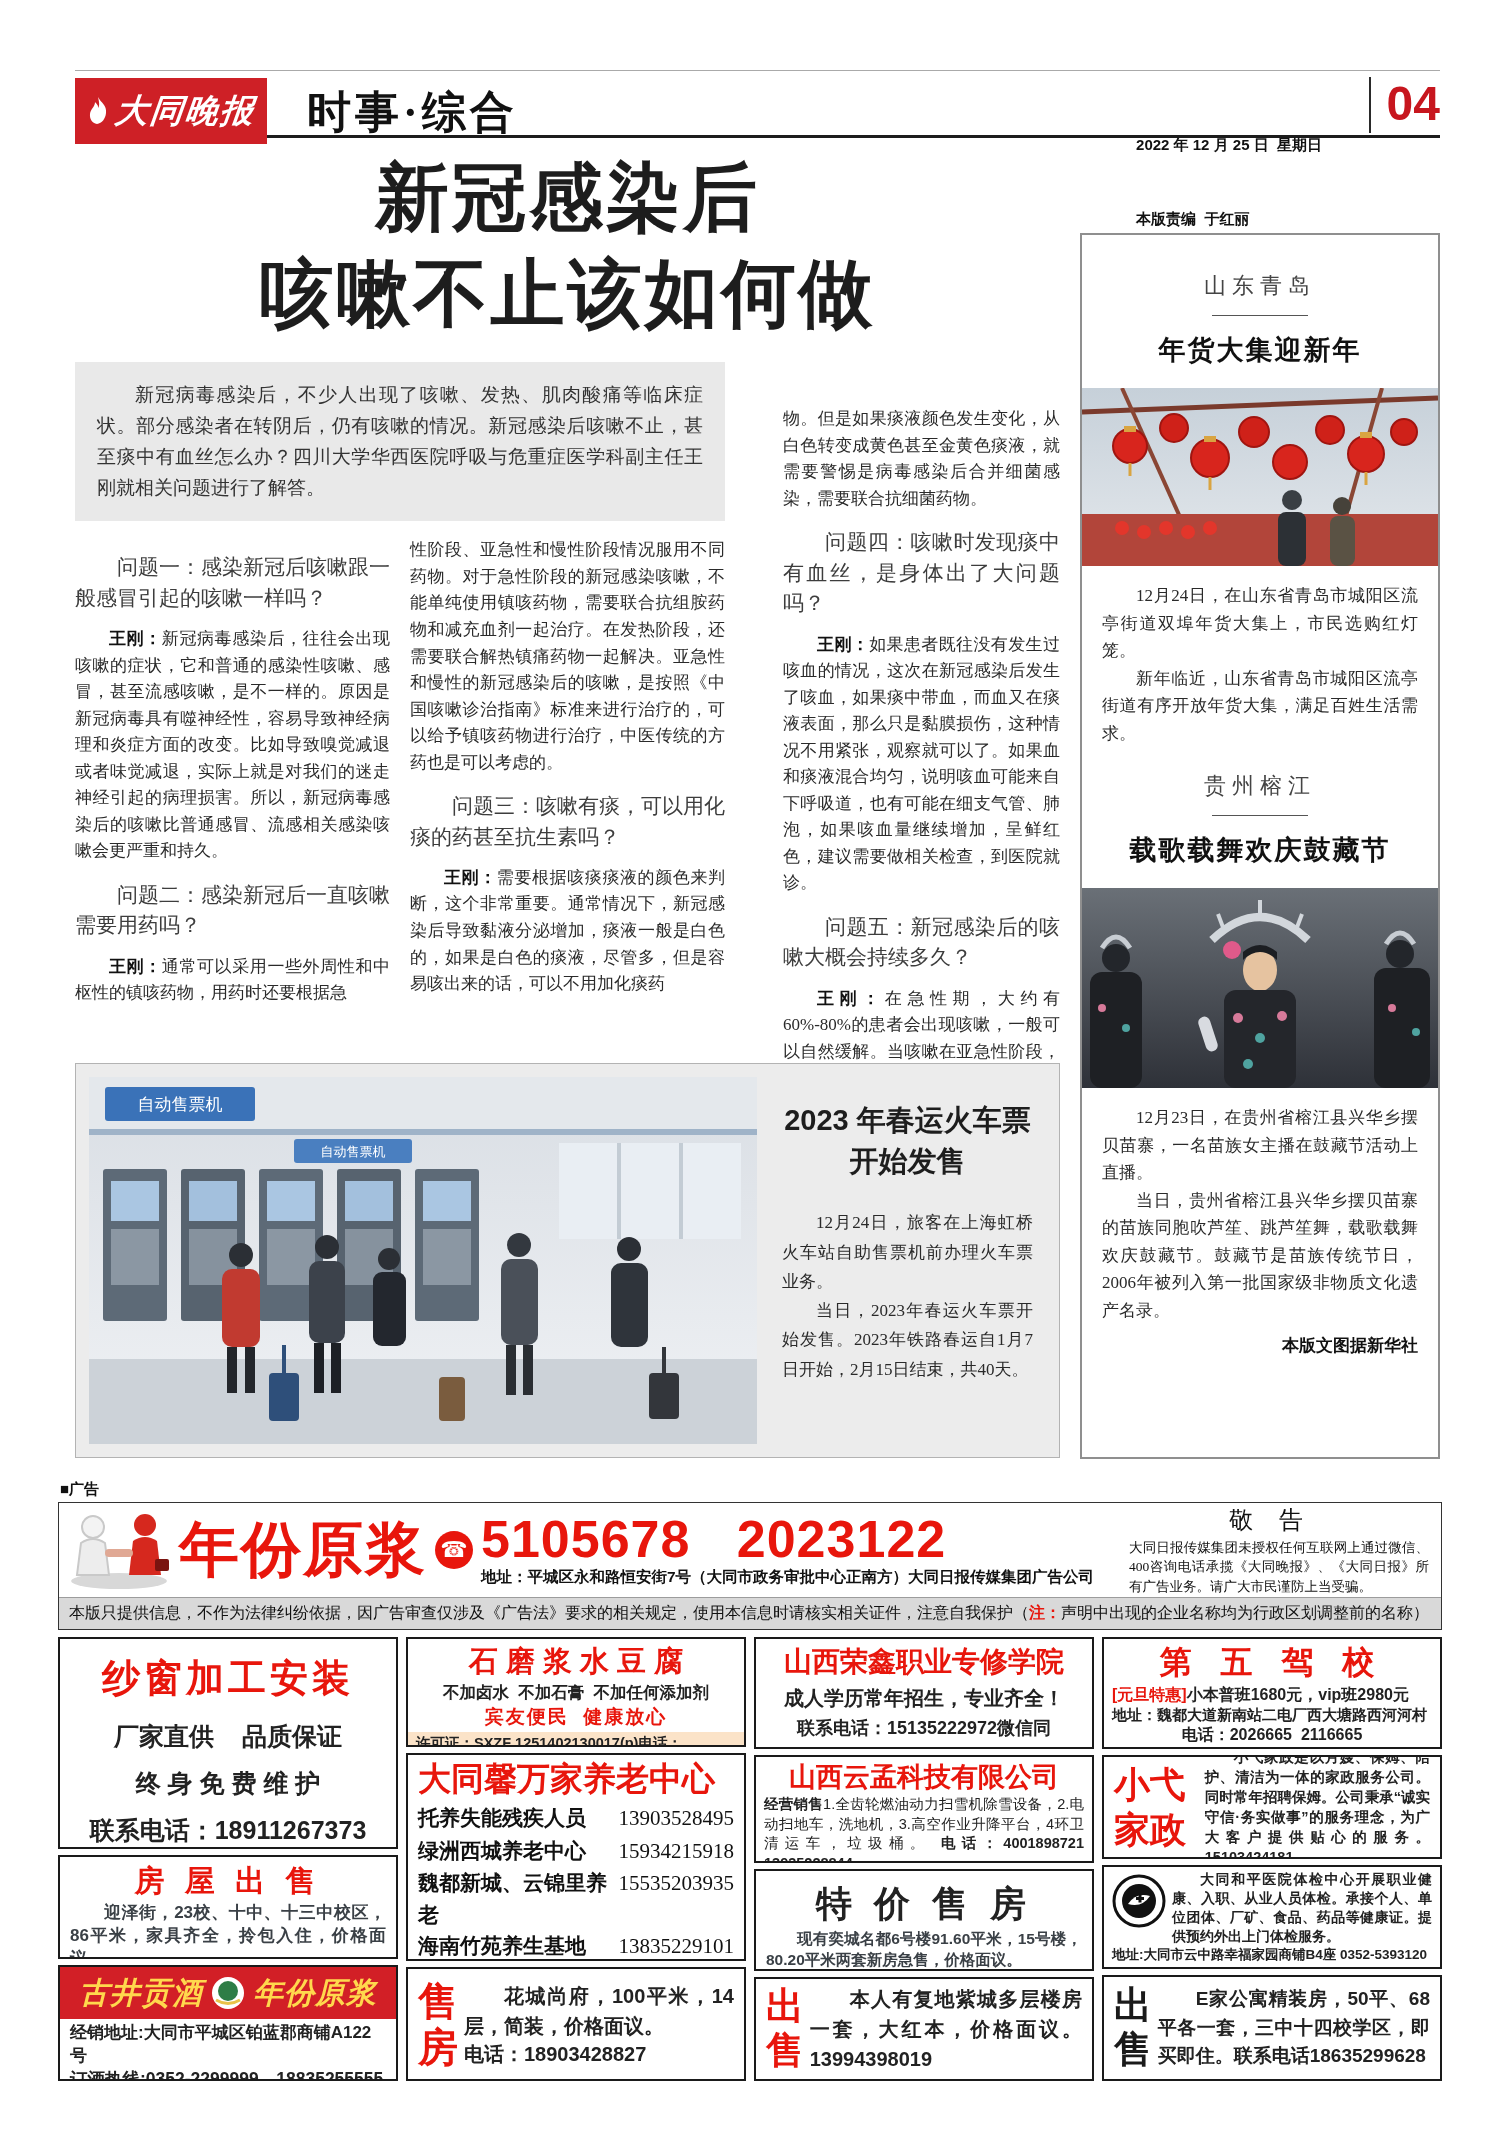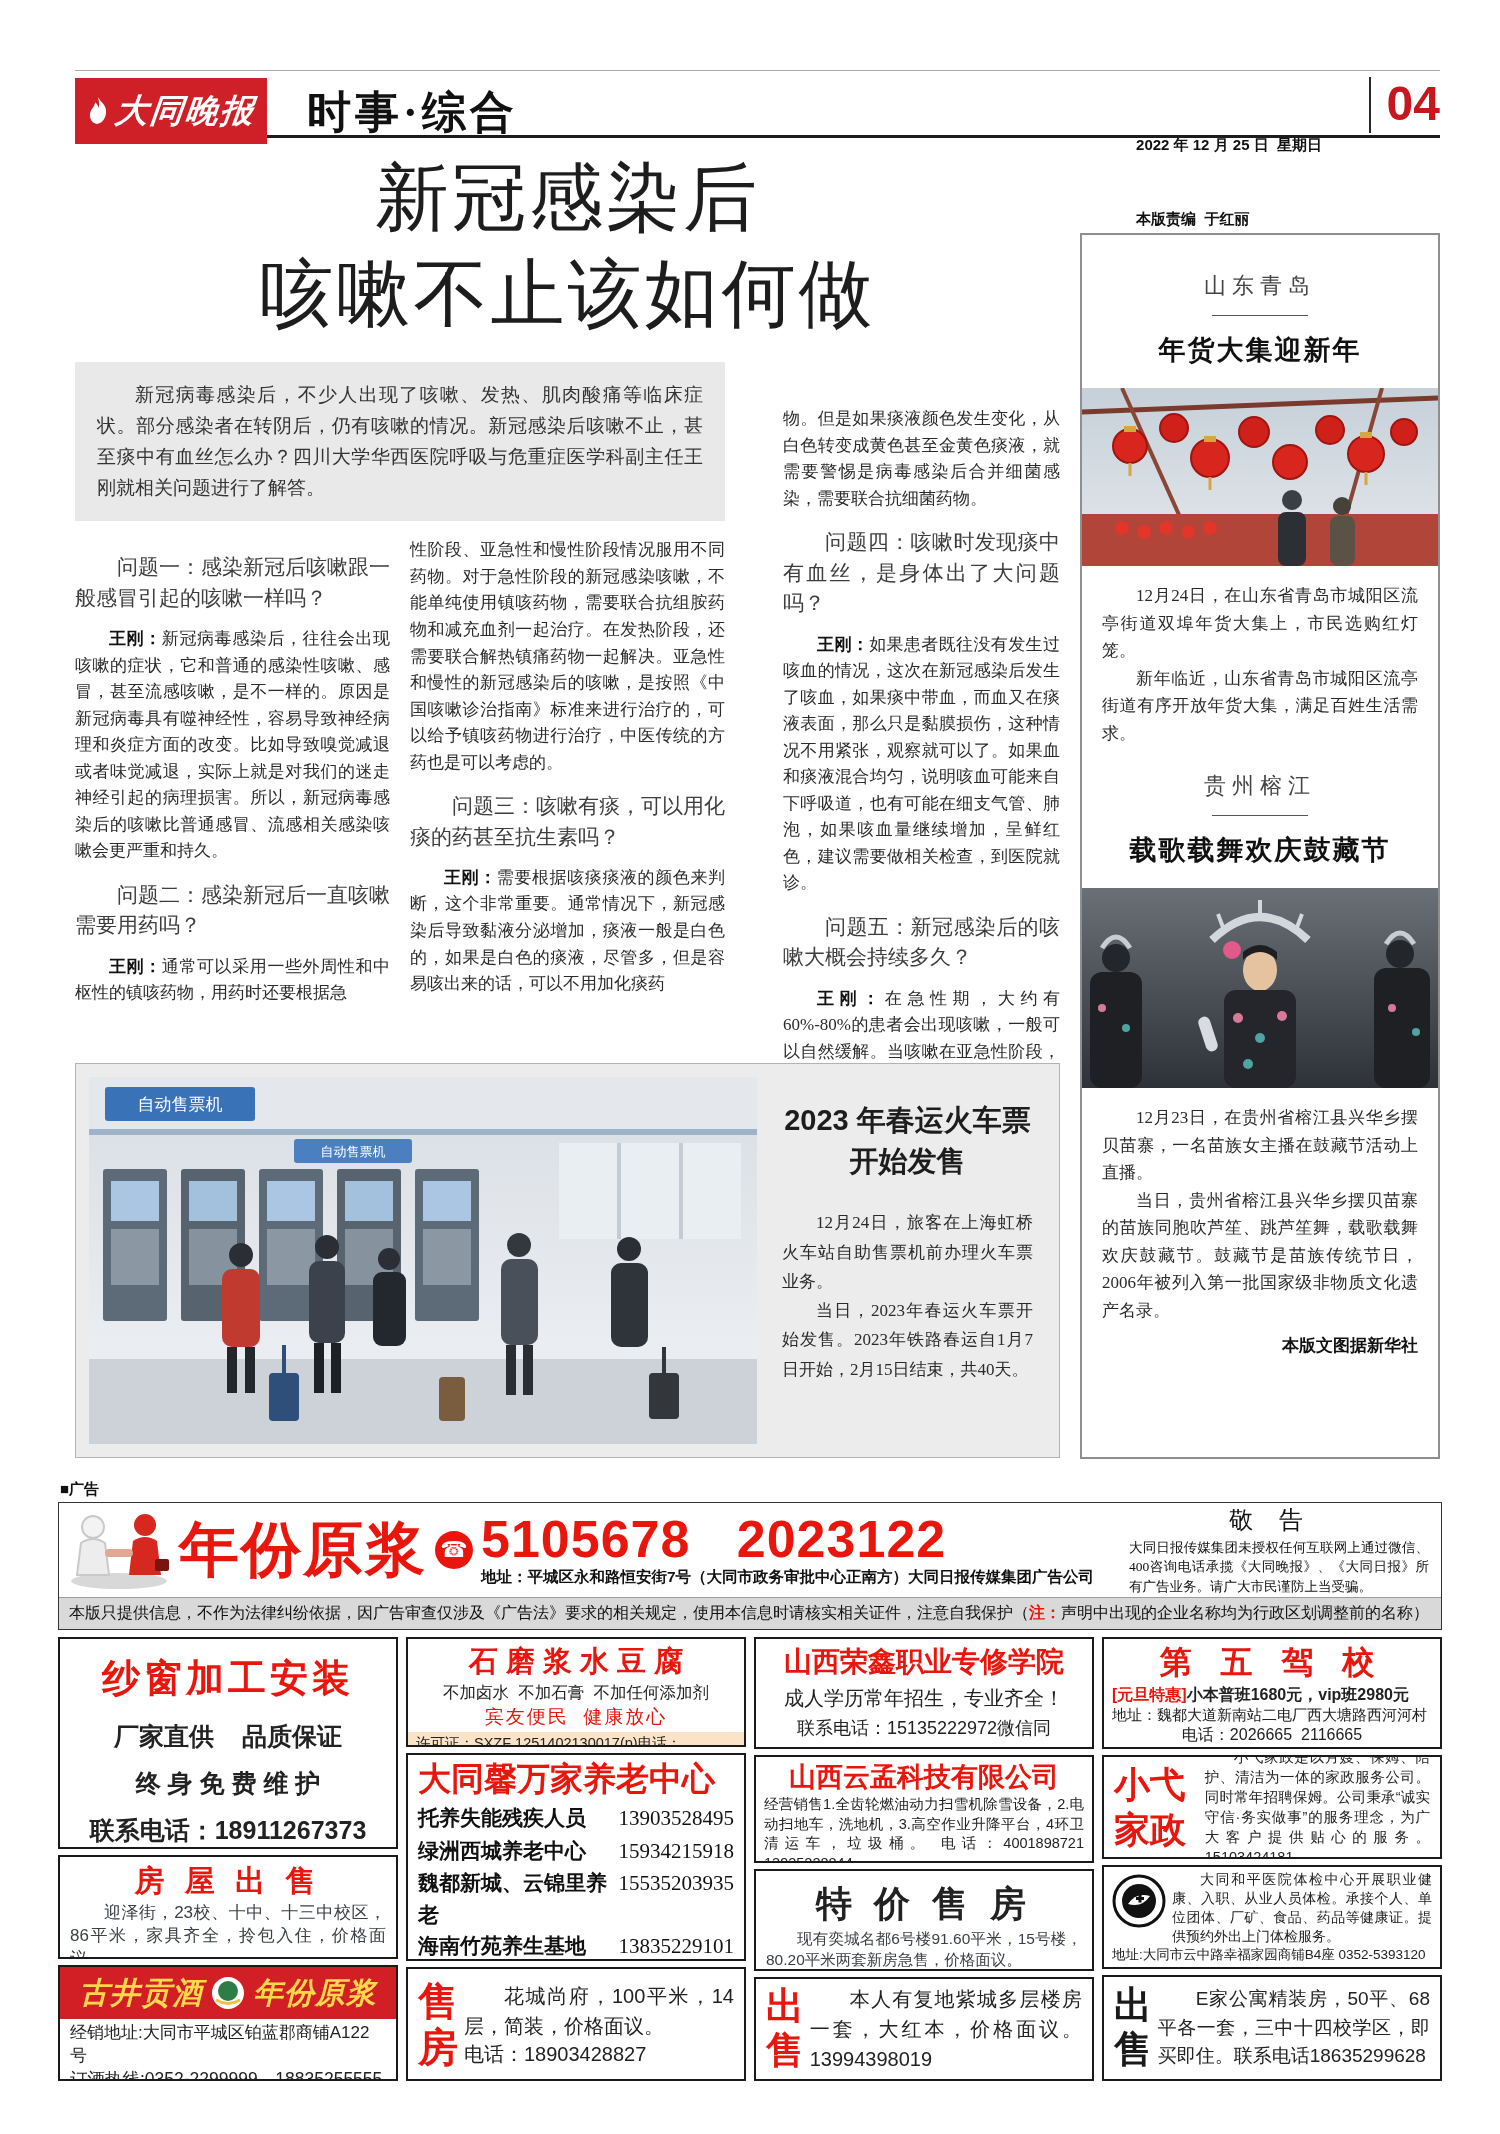--- a/index.html
+++ b/index.html
@@ -14,21 +14,21 @@
              font-family:"Liberation Serif","DejaVu Serif",serif;transform:skewX(-6deg);}
   .section-title{position:absolute;left:232px;top:12px;font-size:44px;font-weight:900;
                  font-family:"Liberation Serif","DejaVu Serif",serif;letter-spacing:4px;color:#111;}
   .header-right{position:absolute;right:118px;top:12px;font-size:15px;font-weight:bold;
                 font-family:"Liberation Sans","DejaVu Sans",sans-serif;line-height:1.65;color:#111;white-space:pre-wrap;}
   .pageno{position:absolute;right:0;top:6px;height:56px;line-height:54px;padding-left:16px;
           border-left:2px solid #2a2a2a;font-size:48px;font-weight:900;color:#c7161e;
           font-family:"Liberation Sans","DejaVu Sans",sans-serif;}
   
   .article{position:absolute;left:75px;top:150px;width:985px;}
-  .art-title{text-align:center;font-size:74px;line-height:1.3;font-weight:400;letter-spacing:3px;
+  .art-title{text-align:center;font-size:74px;line-height:1.3;font-weight:700;letter-spacing:3px;
              color:#1d1d1d;font-family:"Liberation Sans","DejaVu Sans",sans-serif;margin:0;}
   .art-body{display:flex;margin-top:20px;gap:33px;}
   .left-group{width:650px;}
   .intro{background:#e9e9e9;padding:18px 22px;font-size:19px;line-height:1.62;text-indent:2em;
          text-align:justify;color:#333;}
   .cols2{display:flex;gap:20px;margin-top:16px;}
   .tcol{width:315px;}
   .col3{width:310px;margin-left:25px;padding-top:44px;}
   .p{font-size:17px;line-height:1.56;text-align:justify;text-indent:2em;margin:0;color:#2a2a2a;}
   .q{font-size:21px;line-height:1.45;text-indent:2em;margin:15px 0 13px;color:#3d3d3d;text-align:justify;}
@@ -72,21 +72,21 @@
                font-family:"Liberation Serif","DejaVu Serif",serif;}
   .strip{background:#d9d9d9;border-top:1px solid #9c9c9c;padding:5px 10px;font-size:16px;color:#111;}
   .strip .note-red{color:#e8160c;font-weight:bold;}
   .grid{display:flex;gap:8px;margin-top:7px;}
   .gcol{width:340px;display:flex;flex-direction:column;gap:6px;}
   .ad{border:2px solid #1a1a1a;box-sizing:border-box;padding:6px 10px;overflow:hidden;background:#fff;}
   .ad-title-red{color:#e8160c;font-weight:900;text-align:center;}
   .ad-center{text-align:center;}
   .v-word{font-weight:900;width:1.15em;word-break:break-all;line-height:1.15;flex:none;}
   .ad-flex{display:flex;align-items:center;}
-  .bold{font-weight:normal;}
+  .bold{font-weight:bold;}
   .jus{text-align:justify;}
   .ws{white-space:pre-wrap;}
   .yl-row{display:flex;justify-content:space-between;align-items:baseline;line-height:1.5;}
   .yl-name{font-size:21px;font-weight:bold;color:#111;}
   .yl-num{font-size:21px;font-family:"Liberation Serif","DejaVu Serif",serif;color:#111;}
   .gj-band{height:52px;background:#d21f26;display:flex;align-items:center;justify-content:center;gap:8px;}
   .gj-txt{color:#ffd84d;font-size:30px;font-weight:900;font-style:italic;letter-spacing:1px;}
 </style>
 </head>
 <body>

